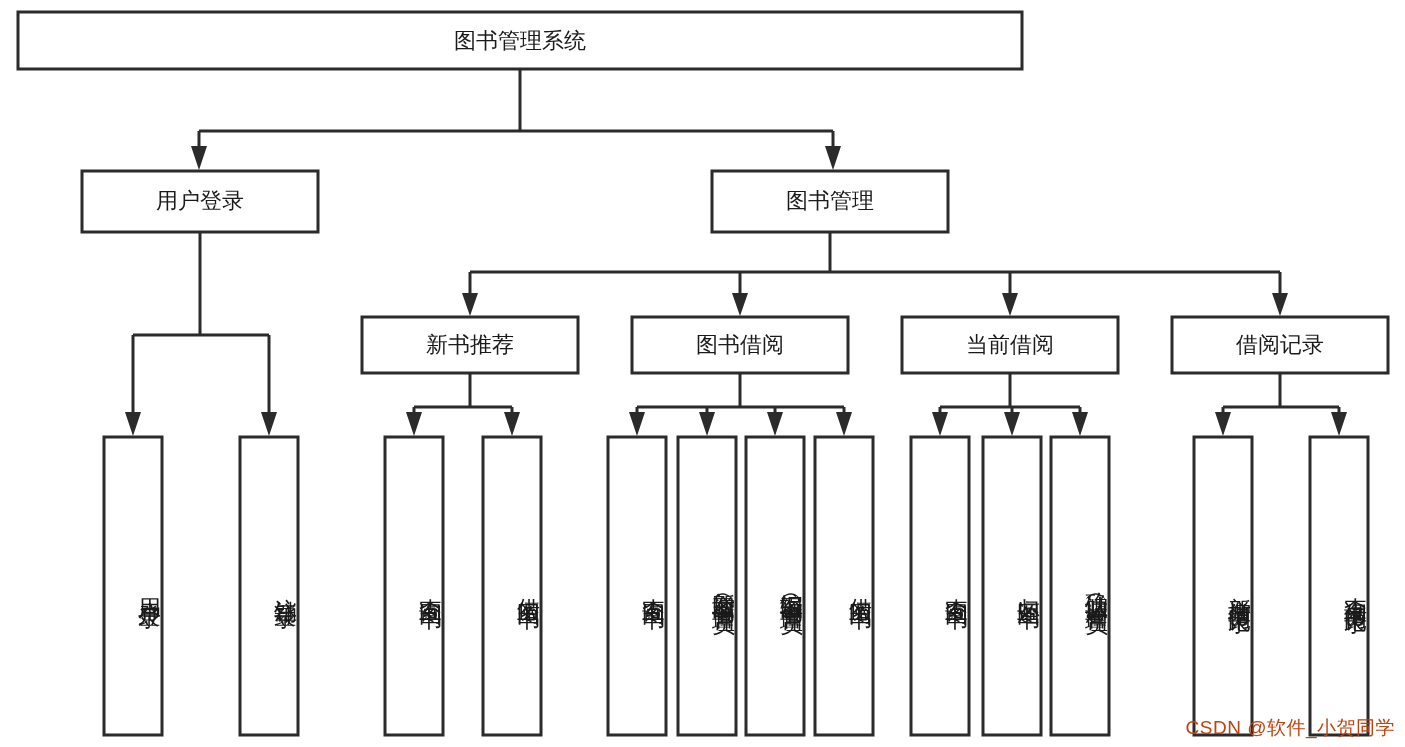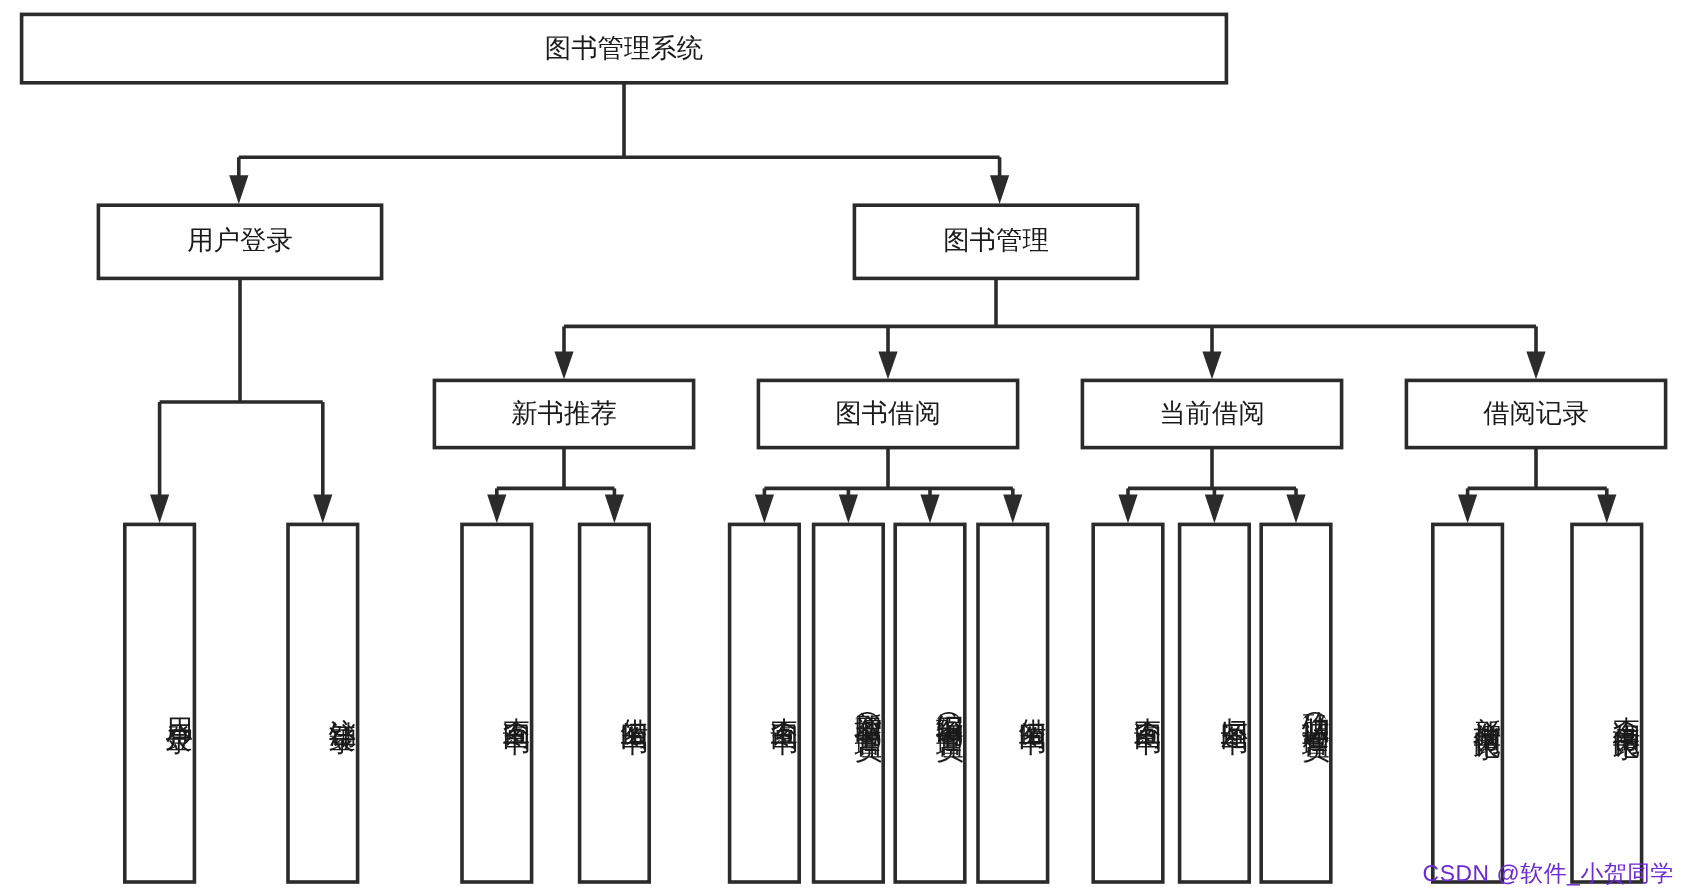--- a/index.html
+++ b/index.html
@@ -60,21 +60,21 @@
     white-space: nowrap;
     pointer-events: none;
     text-align: center;
   }
   .watermark {
     position: absolute;
     right: 10px;
     bottom: 6px;
     font-family: "Liberation Sans", "DejaVu Sans", sans-serif;
     font-size: 19px;
-    color: #6d28d9;
+    color: #c2410c;
     letter-spacing: 0.5px;
     white-space: nowrap;
   }
 </style>
 </head>
 <body>
 
 <div id="diagram-root">
 
   <svg id="tree-svg" viewBox="0 0 1405 747" xmlns="http://www.w3.org/2000/svg">

